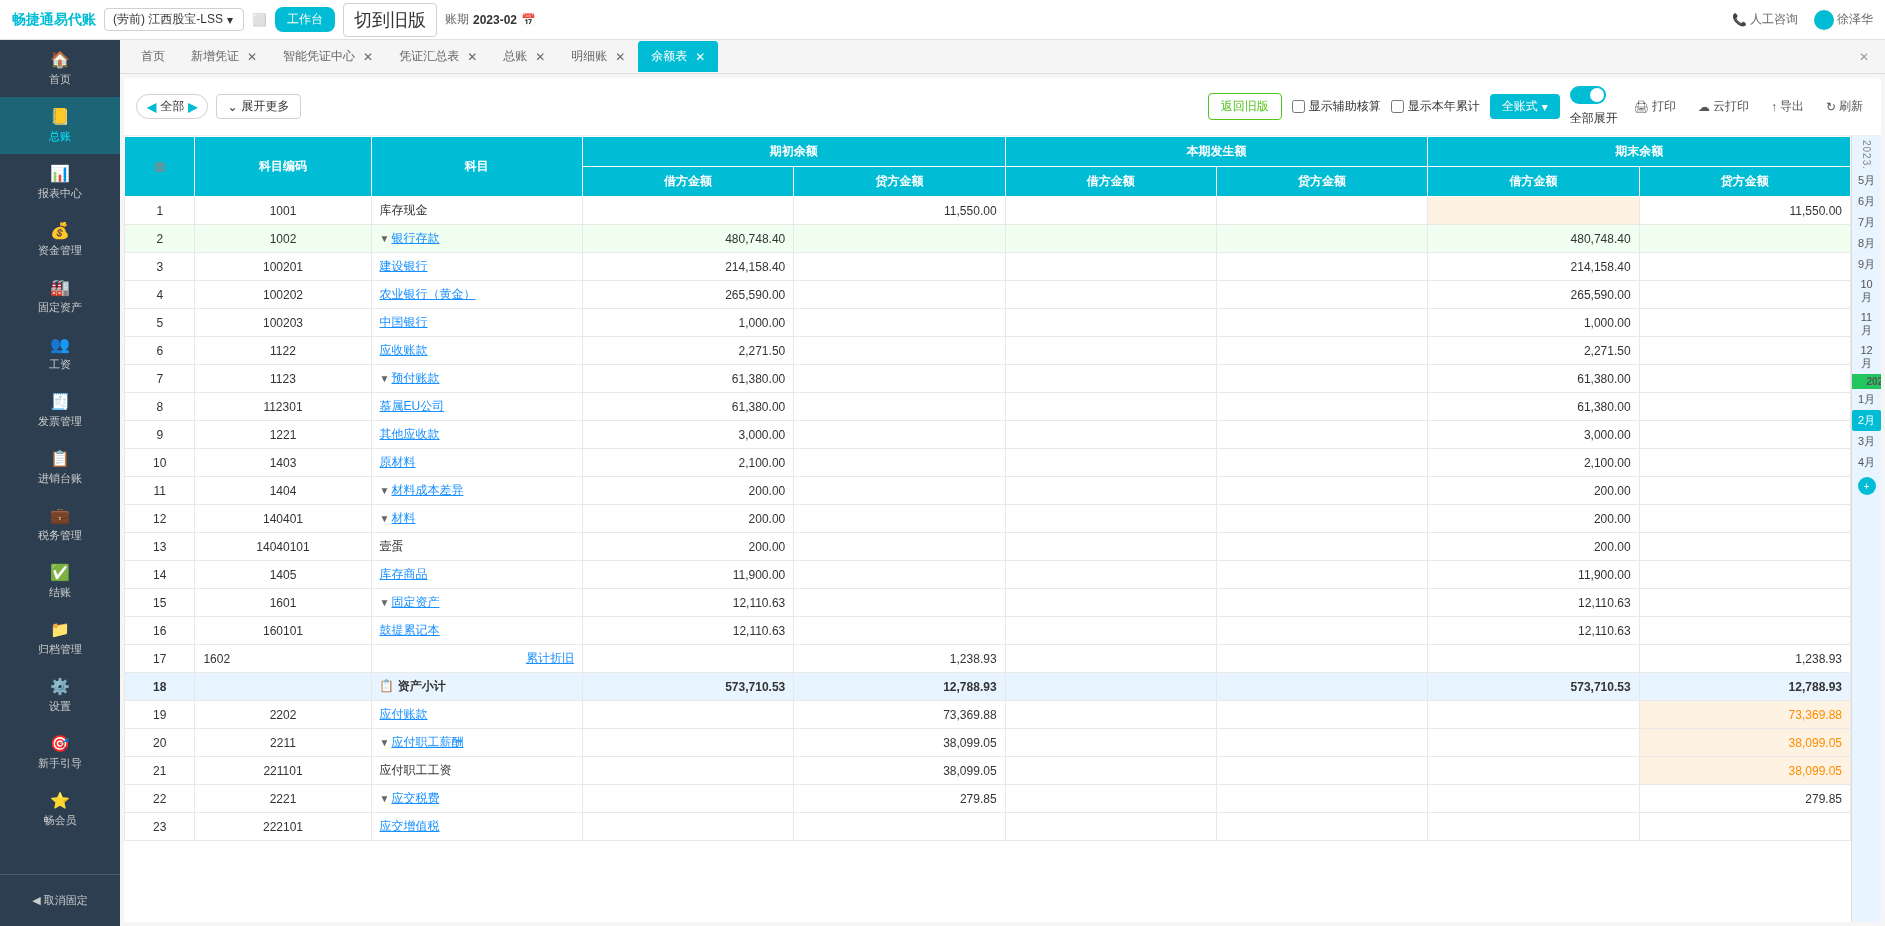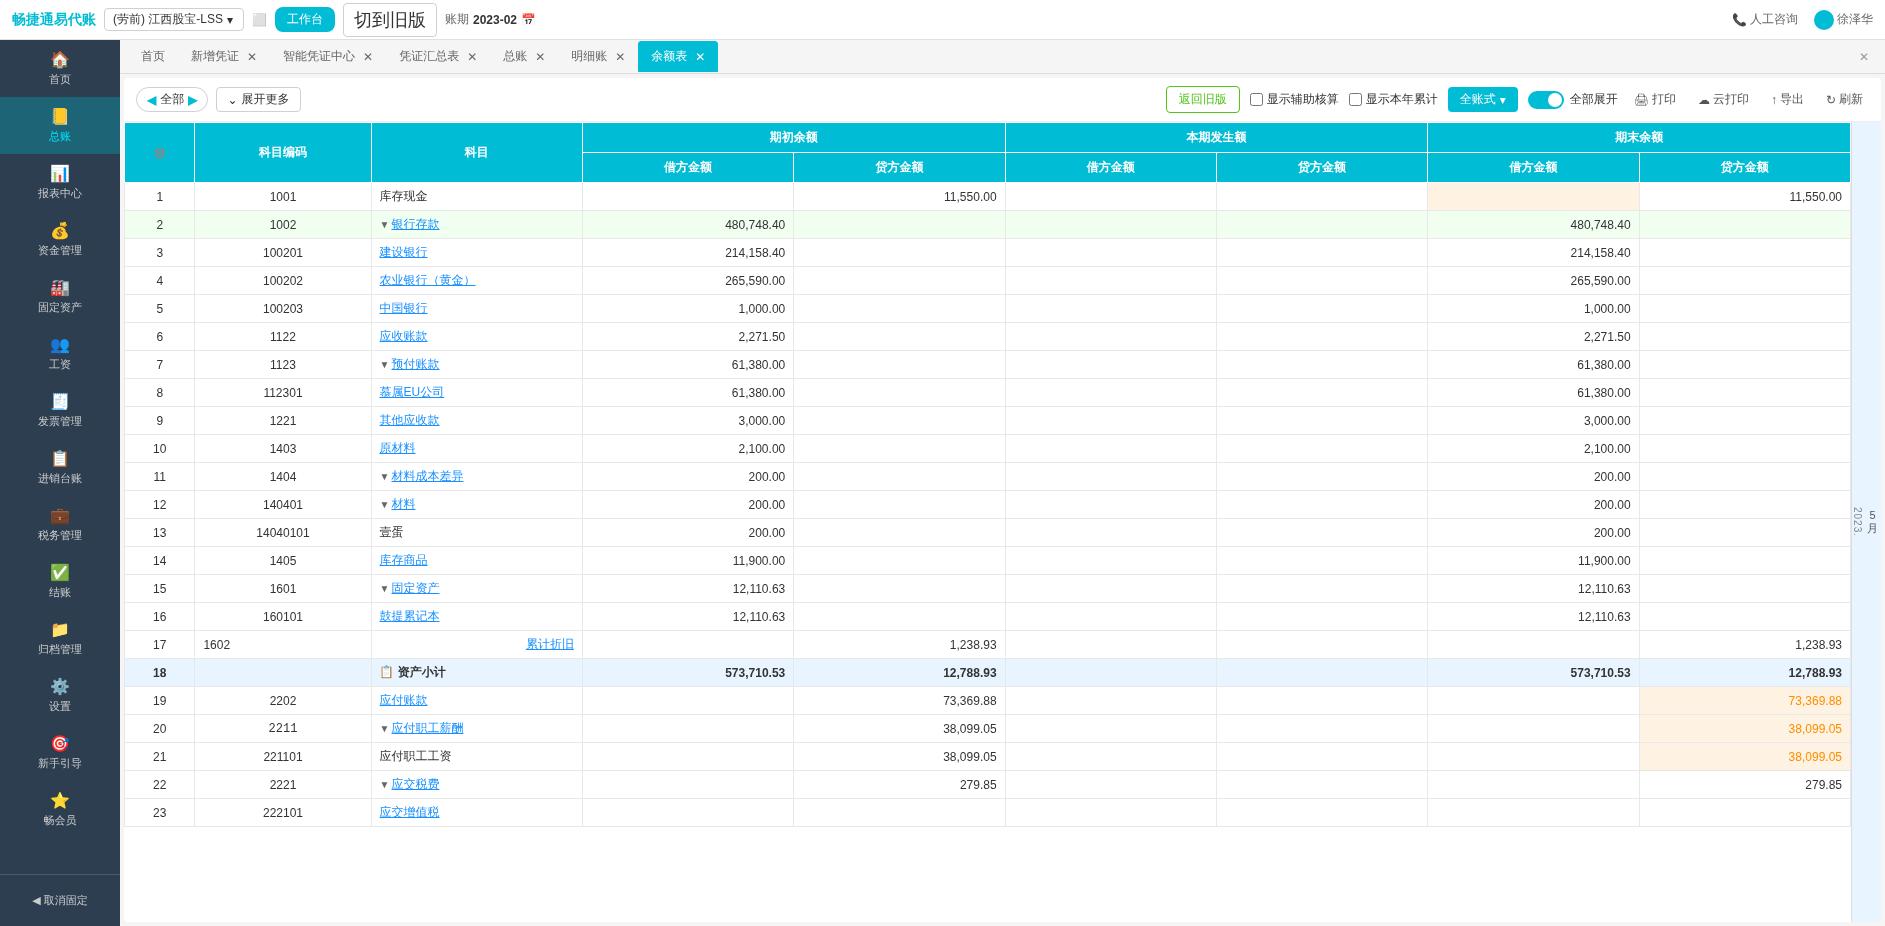--- a/index.html
+++ b/index.html
@@ -86,21 +86,21 @@
     .toolbar-right { margin-left: auto; display: flex; align-items: center; gap: 10px; }
     .return-btn {
       background: #fff; border: 1px solid #52c41a; color: #52c41a;
       border-radius: 4px; padding: 4px 12px; cursor: pointer; font-size: 12px;
     }
     .checkbox-label { display: flex; align-items: center; gap: 4px; font-size: 12px; cursor: pointer; }
     .style-btn {
       background: #00bcd4; color: #fff; border: none; border-radius: 4px;
       padding: 4px 12px; cursor: pointer; font-size: 12px; display: flex; align-items: center; gap: 4px;
     }
-    .toggle-wrap { display: flex; align-items: flex-start; gap: 6px; font-size: 12px; }
+    .toggle-wrap { display: flex; align-items: flex-start; gap: 6px; font-size: 12px; flex-direction: column; }
     .toggle {
       width: 36px; height: 18px; background: #00bcd4; border-radius: 9px;
       position: relative; cursor: pointer;
     }
     .toggle::after {
       content: ''; position: absolute; width: 14px; height: 14px;
       background: #fff; border-radius: 50%; top: 2px; right: 2px;
     }
     .action-btn {
       display: flex; align-items: center; gap: 3px; cursor: pointer;
@@ -122,21 +122,21 @@
     }
     tbody tr.highlight-green { background: #f0fff0; }
     tbody tr.subtotal { background: #e8f4ff; font-weight: bold; }
     .code-link { color: #1890ff; text-decoration: underline; cursor: pointer; }
     td.number { text-align: right; }
     td.orange-bg { background: #fef3e2; }
     .expand-icon { font-size: 10px; margin-right: 2px; color: #666; }
 
     
     .right-panel {
-      width: 30px; background: #e8f4ff; display: flex; flex-direction: row;
+      width: 30px; background: #e8f4ff; display: flex; flex-direction: column;
       align-items: center; padding: 4px 0; font-size: 11px; color: #555;
       border-left: 1px solid #ddd; flex-shrink: 0; overflow: hidden;
     }
     .month-item {
       padding: 3px 4px; cursor: pointer; text-align: center; width: 100%;
       font-size: 11px;
     }
     .month-item.active { background: #00bcd4; color: #fff; border-radius: 2px; }
 
     
@@ -553,21 +553,21 @@
                   <td style="text-align: left;"><span class="code-link">应付账款</span></td>
                   <td class="number"></td>
                   <td class="number">73,369.88</td>
                   <td class="number"></td>
                   <td class="number"></td>
                   <td class="number"></td>
                   <td class="number orange-bg" style="color: rgb(255, 140, 0);">73,369.88</td>
                 </tr>
                 <tr>
                   <td style="text-align: center;">20</td>
-                  <td style="text-align: center; font-family: Liberation Mono, monospace;">2211</td>
+                  <td style="text-align: center;">2211</td>
                   <td style="text-align: left;"><span class="expand-icon">▼</span><span class="code-link">应付职工薪酬</span></td>
                   <td class="number"></td>
                   <td class="number">38,099.05</td>
                   <td class="number"></td>
                   <td class="number"></td>
                   <td class="number"></td>
                   <td class="number orange-bg" style="color: rgb(255, 140, 0);">38,099.05</td>
                 </tr>
                 <tr>
                   <td style="text-align: center;">21</td>

